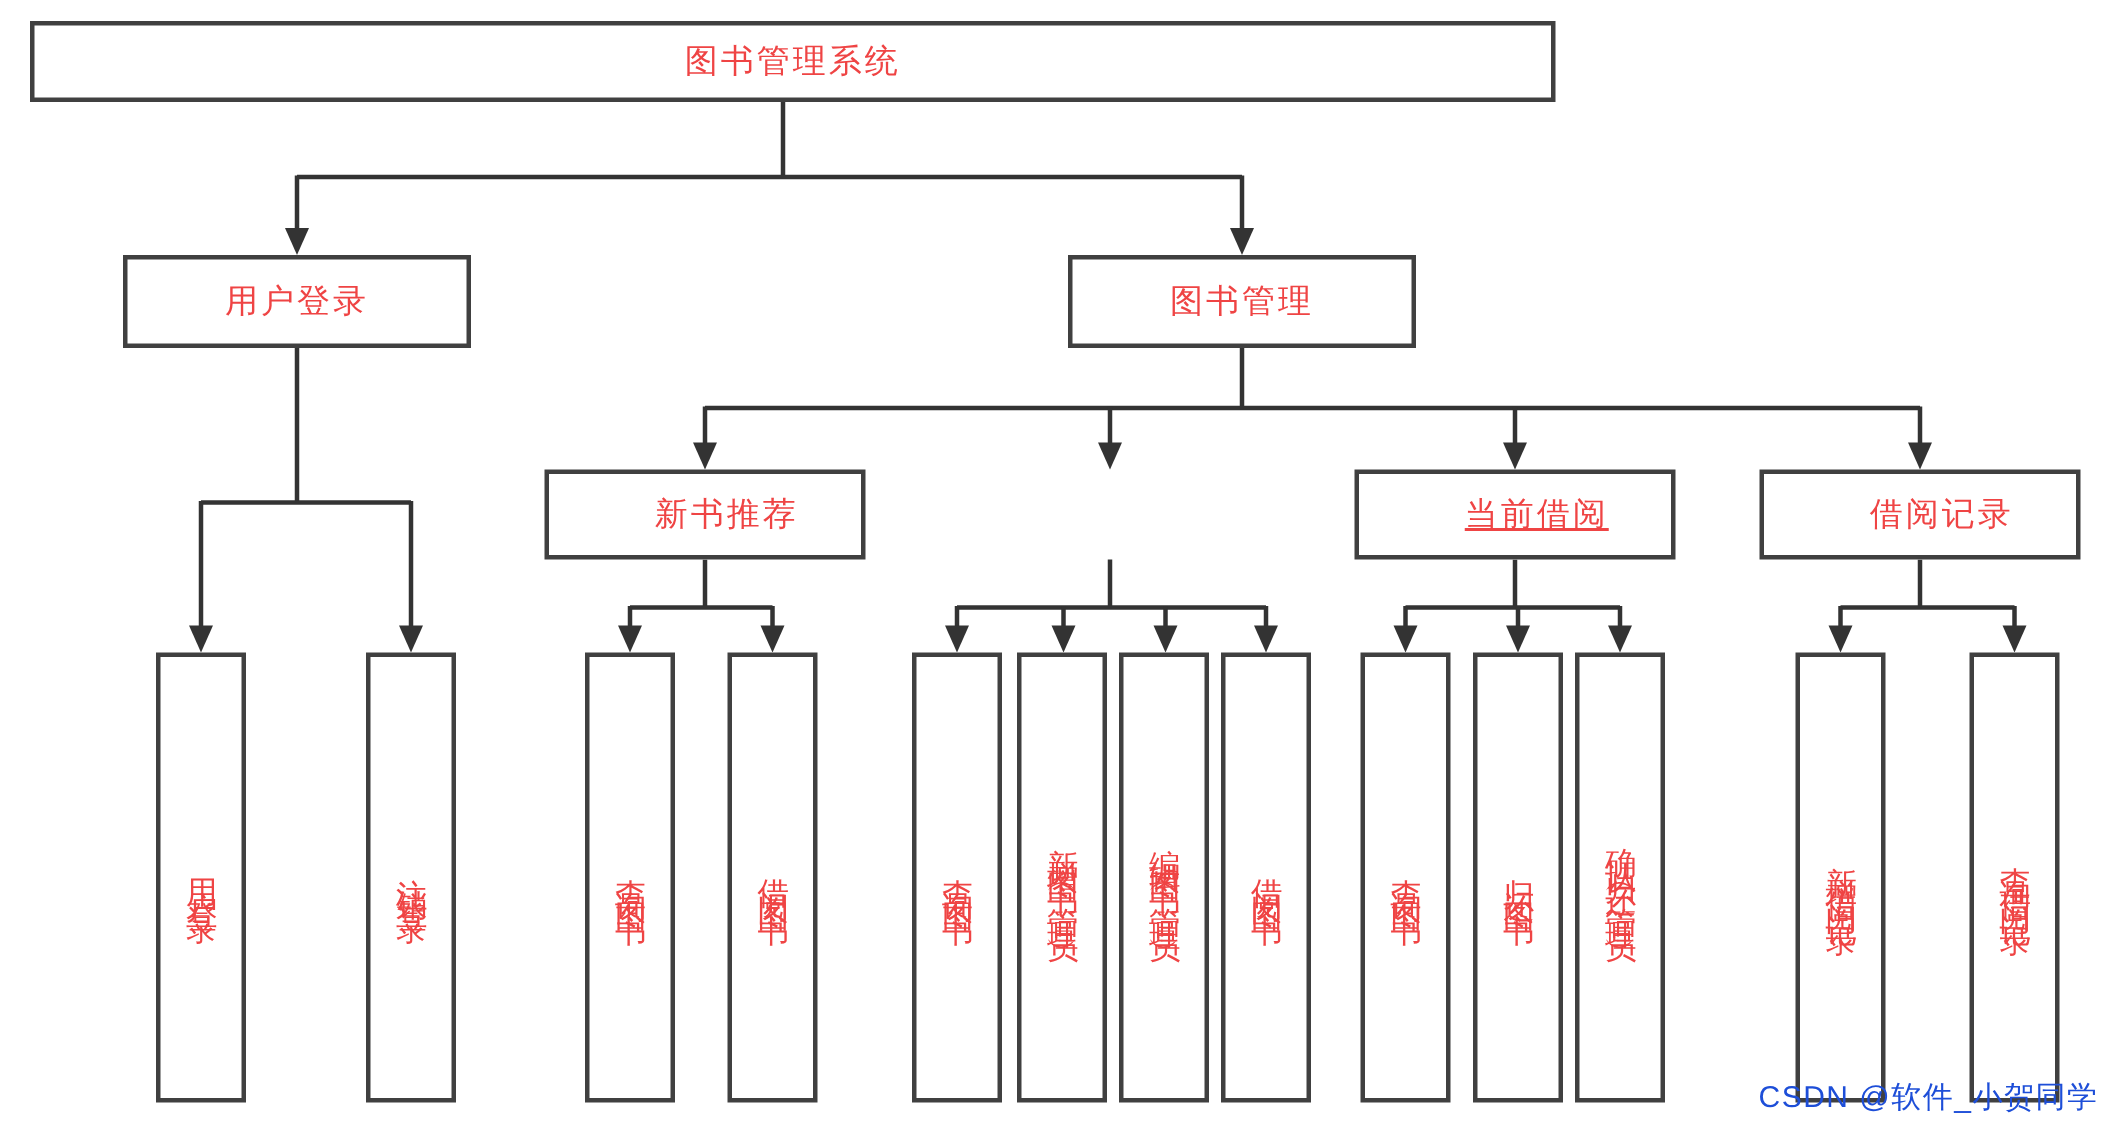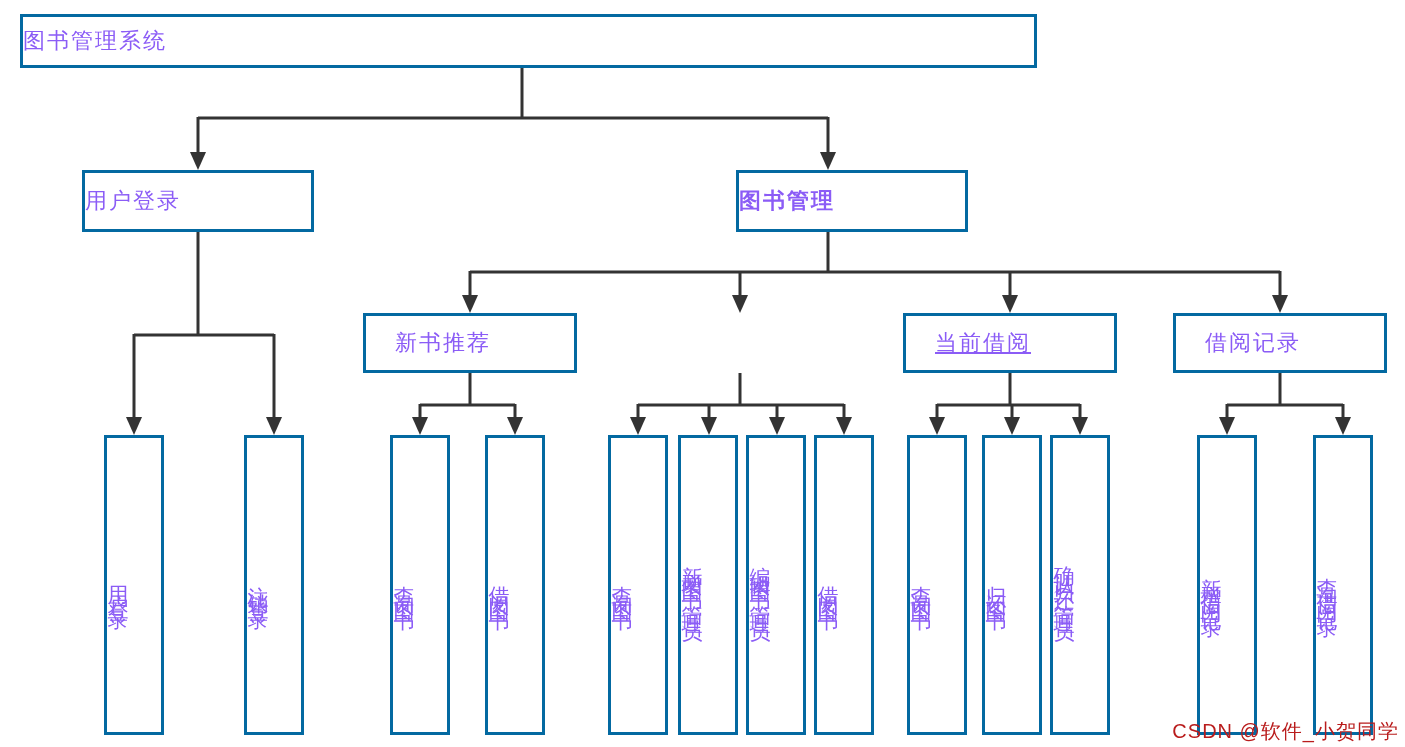--- a/index.html
+++ b/index.html
@@ -18,25 +18,25 @@
   svg.connectors {
     position: absolute;
     left: 0; top: 0;
     width: 1405px;
     height: 747px;
     pointer-events: none;
   }
   .node {
     position: absolute;
     background: #ffffff;
-    border: 3px solid #0369a1;
+    border: 3px solid #404040;
     display: flex;
     align-items: center;
-    justify-content: flex-start;
-    color: #8b5cf6;
+    justify-content: center;
+    color: #ef4444;
   }
   .node.h-node {
     font-size: 22px;
     letter-spacing: 2px;
     white-space: nowrap;
   }
   .node.root {
     left: 20px; top: 14px;
     width: 1017px; height: 54px;
   }
@@ -58,21 +58,21 @@
     font-size: 21px;
     letter-spacing: 8px;
     line-height: 1.1;
     white-space: nowrap;
   }
   .watermark {
     position: absolute;
     right: 6px;
     bottom: 2px;
     font-size: 20px;
-    color: #b91c1c;
+    color: #1d4ed8;
     letter-spacing: 1px;
     white-space: nowrap;
   }
 </style>
 </head>
 <body>
 
 <div class="canvas">
 
   <svg class="connectors" viewBox="0 0 1405 747" xmlns="http://www.w3.org/2000/svg">
@@ -144,21 +144,21 @@
     </g>
   </svg>
 
   <div class="node h-node root">
     <span>图书管理系统</span>
   </div>
 
   <div class="node h-node l2" style="left:82px;">
     <span>用户登录</span>
   </div>
-  <div class="node h-node l2" style="left:736px;font-weight:bold;">
+  <div class="node h-node l2" style="left:712px;">
     <span>图书管理</span>
   </div>
 
   <div class="node h-node l3" style="left:363px;">
     <span>新书推荐</span>
   </div>
   <div class="node h-node l3" style="left:903px;text-decoration:underline;">
     <span>当前借阅</span>
   </div>
   <div class="node h-node l3" style="left:1173px;">

